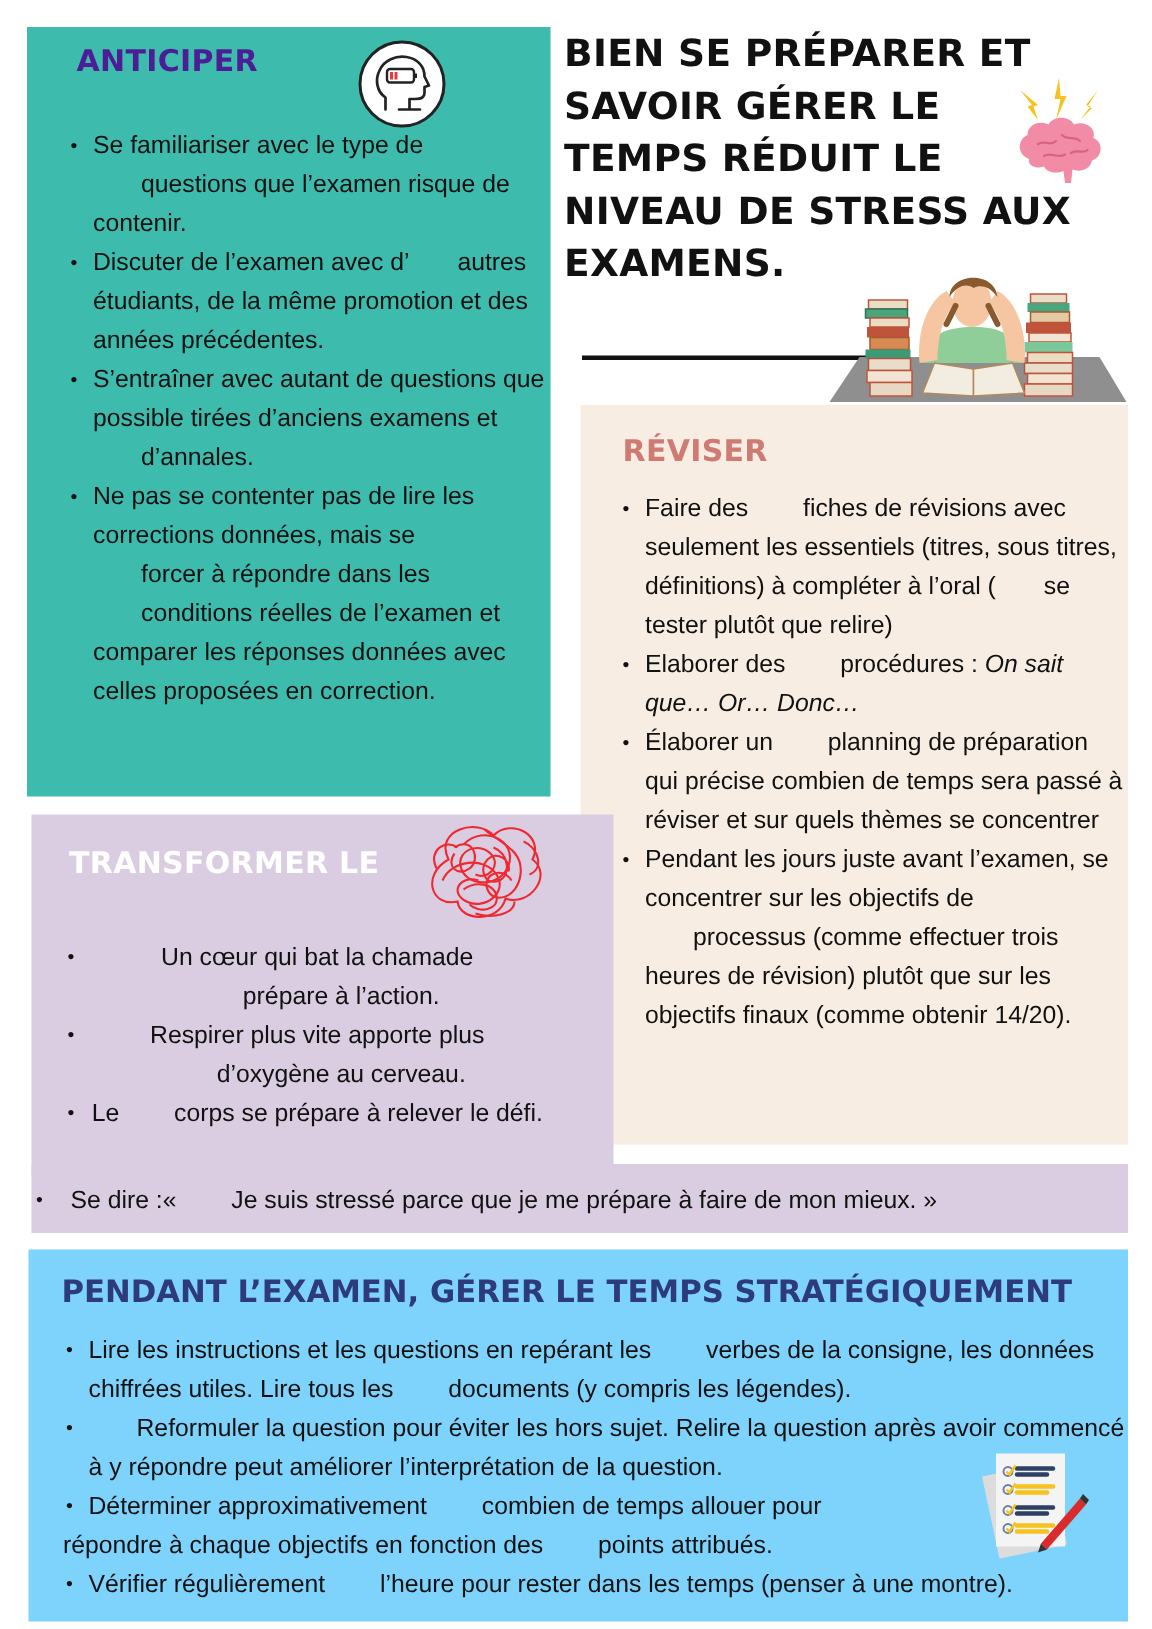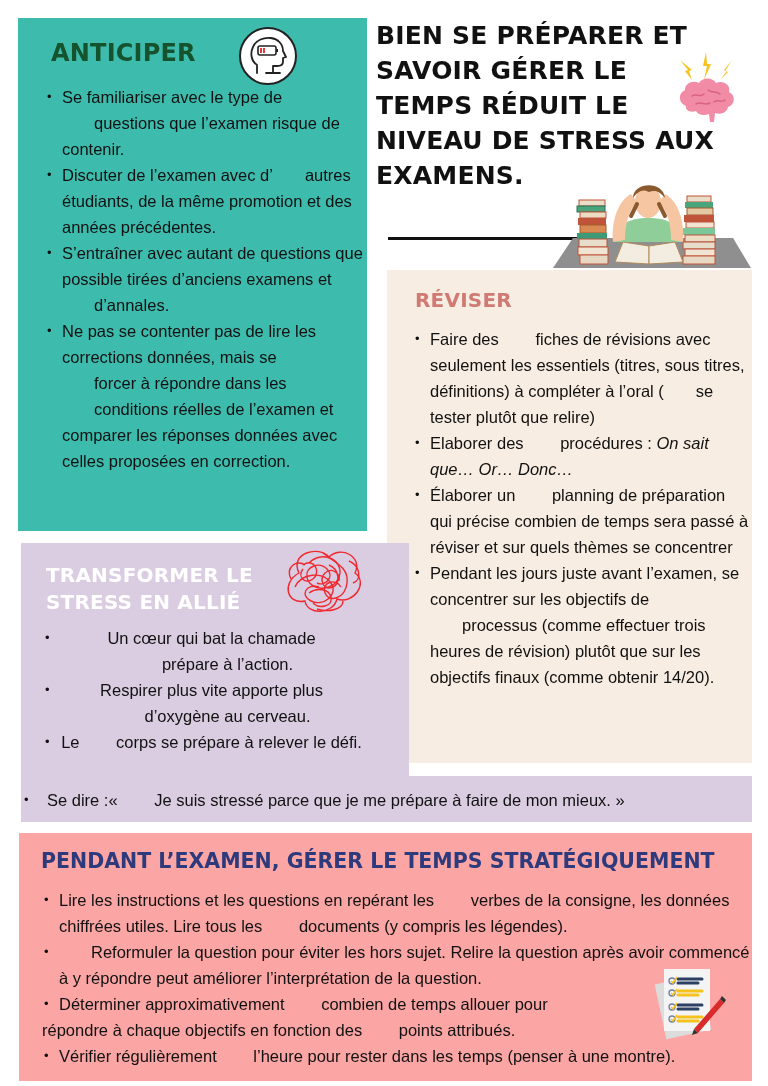--- a/index.html
+++ b/index.html
@@ -10,21 +10,21 @@
   .heading { font-family: "DejaVu Sans", sans-serif; font-weight: bold; letter-spacing: 0.2px; }
 
   ul.bullets { list-style: none; }
   ul.bullets li { position: relative; padding-left: 17px; font-size: 16.5px; line-height: 26px; }
   ul.bullets li::before { content: "•"; position: absolute; left: 2px; top: 0; font-size: 13px; }
   b { font-weight: normal; margin-left: 32px; }
   i { font-style: italic; }
 
   
   #anticiper { left: 18px; top: 18px; width: 349px; height: 513px; background: #3dbcae; }
-  #anticiper .heading { position: absolute; left: 33px; top: 21px; color: #14532d; font-size: 24px; }
+  #anticiper .heading { position: absolute; left: 33px; top: 10px; color: #4c1d95; font-size: 20px; }
   #anticiper ul { position: absolute; left: 27px; top: 66px; width: 320px; }
   #anticiper-icon { position: absolute; left: 221px; top: 9px; width: 58px; height: 58px; border-radius: 50%; background: #fff; border: 2px solid #222; }
 
   
   #main-title { position: absolute; left: 376px; top: 18px; width: 370px; font-size: 25px; line-height: 35px; color: #111; }
   #title-rule { position: absolute; left: 388px; top: 237px; width: 200px; height: 3px; background: #111; }
   #brain { position: absolute; left: 672px; top: 48px; width: 74px; height: 80px; }
   #student { position: absolute; left: 553px; top: 180px; width: 200px; height: 90px; }
 
   
@@ -35,21 +35,21 @@
   
   #transformer { left: 21px; top: 543px; width: 388px; height: 241px; background: #dacde1; }
   #transformer-bottom { position: absolute; left: 21px; top: 776px; width: 731px; height: 46px; background: #dacde1; }
   #transformer .heading { position: absolute; left: 25px; top: 19px; color: #fff; font-size: 20px; line-height: 27px; width: 240px; }
   #transformer ul { position: absolute; left: 22px; top: 82px; width: 320px; text-align: center; }
   #scribble { position: absolute; left: 279px; top: 543px; width: 92px; height: 76px; }
   #transformer-quote { position: absolute; left: 22px; top: 787px; font-size: 16.5px; line-height: 26px; padding-left: 25px; }
   #transformer-quote::before { content: "•"; position: absolute; left: 2px; top: 0; font-size: 13px; }
 
   
-  #pendant { left: 19px; top: 833px; width: 733px; height: 248px; background: #fca5a5; }
+  #pendant { left: 19px; top: 833px; width: 733px; height: 248px; background: #7dd3fc; }
   #pendant .heading { position: absolute; left: 22px; top: 16px; color: #2d3a7c; font-size: 20.5px; letter-spacing: 0px; }
   #pendant ul { position: absolute; left: 23px; top: 54px; width: 710px; }
   #pendant ul li { font-size: 16.5px; line-height: 26px; }
   #pendant ul li.noindent-cont .cont { display: block; margin-left: -17px; }
   #checklist { position: absolute; left: 654px; top: 965px; width: 76px; height: 76px; }
 </style>
 </head>
 <body>
 
 <section class="box" id="anticiper">
@@ -138,21 +138,20 @@
       <li><span>Elaborer des </span><b>procédures</b><span> : </span><i>On sait que… Or… Donc…</i></li>
       <li><span>Élaborer un </span><b>planning</b><span> de préparation qui précise combien de temps sera passé à réviser et sur quels thèmes se concentrer</span></li>
       <li><span>Pendant les jours juste avant l’examen, se concentrer sur les objectifs de </span><b>processus</b><span> (comme effectuer trois heures de révision) plutôt que sur les objectifs finaux (comme obtenir 14/20).</span></li>
     </ul>
 </section>
 
 <div id="transformer-bottom"></div>
 <section class="box" id="transformer">
   <div class="heading">
     <div>TRANSFORMER LE</div>
-    <div>STRESS EN ALLIÉ</div>
   </div>
   <ul class="bullets">
       <li><span>Un cœur qui bat la chamade</span><br><span> </span><b>prépare</b><span> à l’action.</span></li>
       <li><span>Respirer plus vite apporte plus</span><br><span> </span><b>d’oxygène</b><span> au cerveau.</span></li>
       <li><span> Le </span><b>corps</b><span> se prépare à relever le défi.</span></li>
     </ul>
 </section>
 <div id="scribble">
   <svg width="92" height="76" viewBox="0 0 92 76">
     <g fill="none" stroke="#f0282f" stroke-width="1.4">

